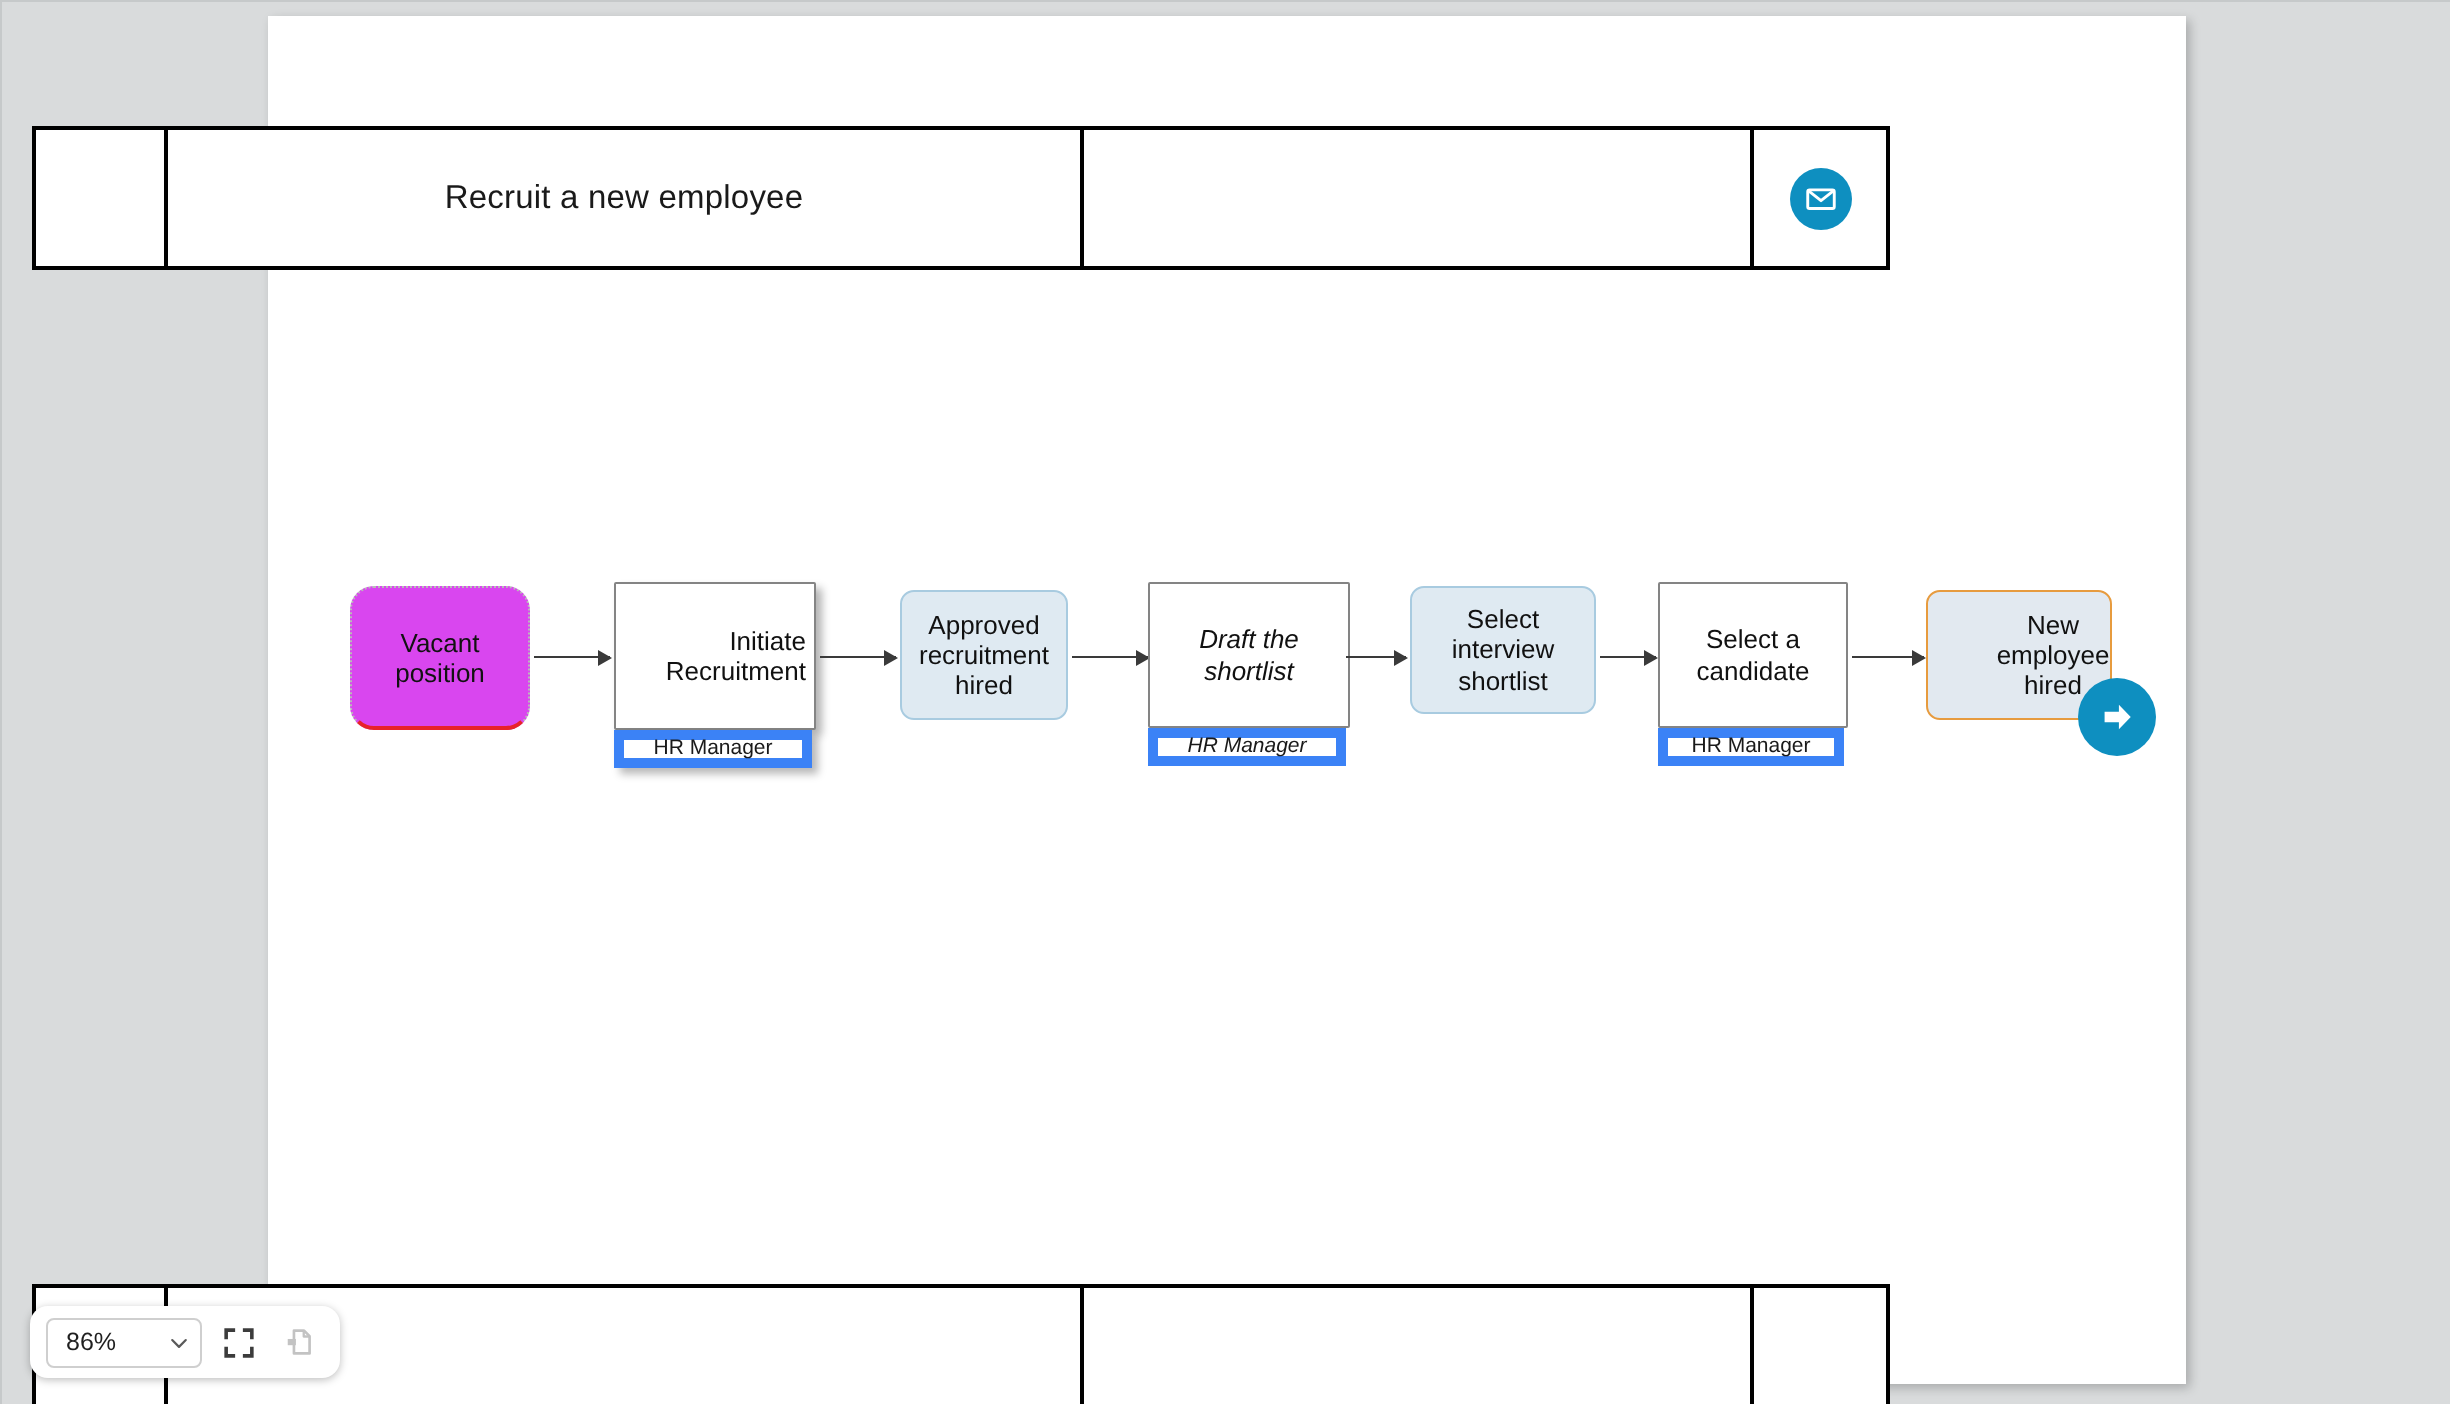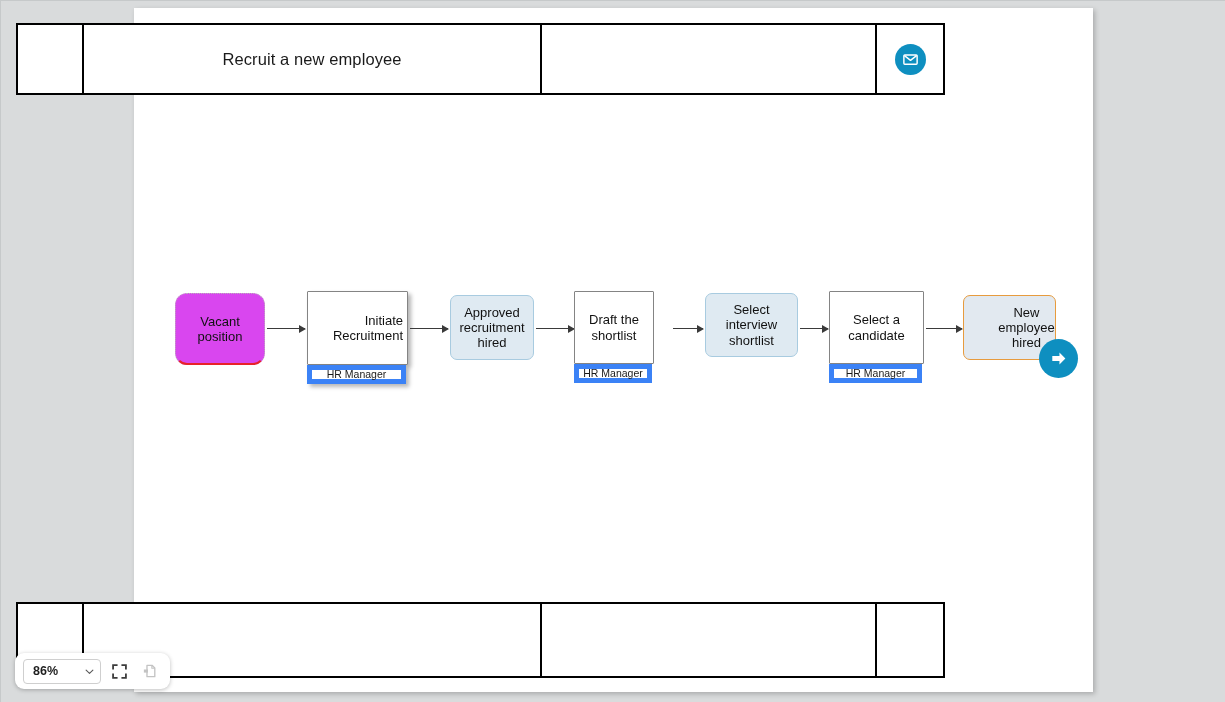--- a/index.html
+++ b/index.html
@@ -38,20 +38,21 @@
     box-shadow: 2px 2px 5px rgba(0,0,0,0.22);
   }
 
   
   .frame-table {
     position: absolute;
     display: flex;
     border: 2px solid #000000;
     box-sizing: border-box;
     background: #ffffff;
+    margin-top: 40px;
   }
   #header-table {
     left: 15px;
     top: 22px;
     width: 929px;
     height: 72px;
   }
   #footer-table {
     left: 15px;
     top: 601px;
@@ -234,21 +235,20 @@
     box-sizing: border-box;
     border: 1px solid #cfcfcf;
     border-radius: 4px;
     background: #ffffff;
     display: flex;
     align-items: center;
     padding: 0 5px 0 9px;
     font-size: 12.5px;
     color: #1f1f1f;
     cursor: pointer;
-    font-weight: bold;
   }
   #zoom-level-value { flex: 1 1 auto; }
   .tool-icon {
     width: 23px;
     height: 23px;
     display: flex;
     align-items: center;
     justify-content: center;
     cursor: pointer;
   }
@@ -310,21 +310,21 @@
     </div>
 
     <div class="connector" style="left:409px; top:327px; width:38px;"></div>
 
     <div class="flow-node node-state" style="left:449px; top:294px; width:84px; height:65px;">
       <span class="node-label">Approved recruitment hired</span>
     </div>
 
     <div class="connector" style="left:535px; top:327px; width:38px;"></div>
 
-    <div class="flow-node node-task" style="left:573px; top:290px; width:80px; height:73px;">
+    <div class="flow-node node-task" style="left:573px; top:290px; width:101px; height:73px;font-style:italic;">
       <span class="node-label">Draft the shortlist</span>
       <span class="role-strip">HR Manager</span>
     </div>
 
     <div class="connector" style="left:672px; top:327px; width:30px;"></div>
 
     <div class="flow-node node-state" style="left:704px; top:292px; width:93px; height:64px;">
       <span class="node-label">Select interview shortlist</span>
     </div>
 

